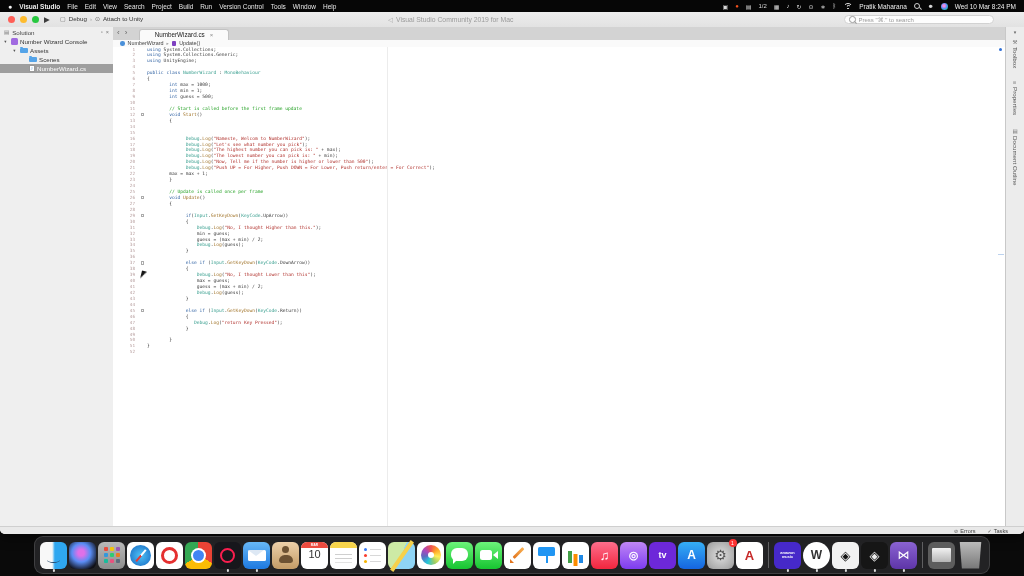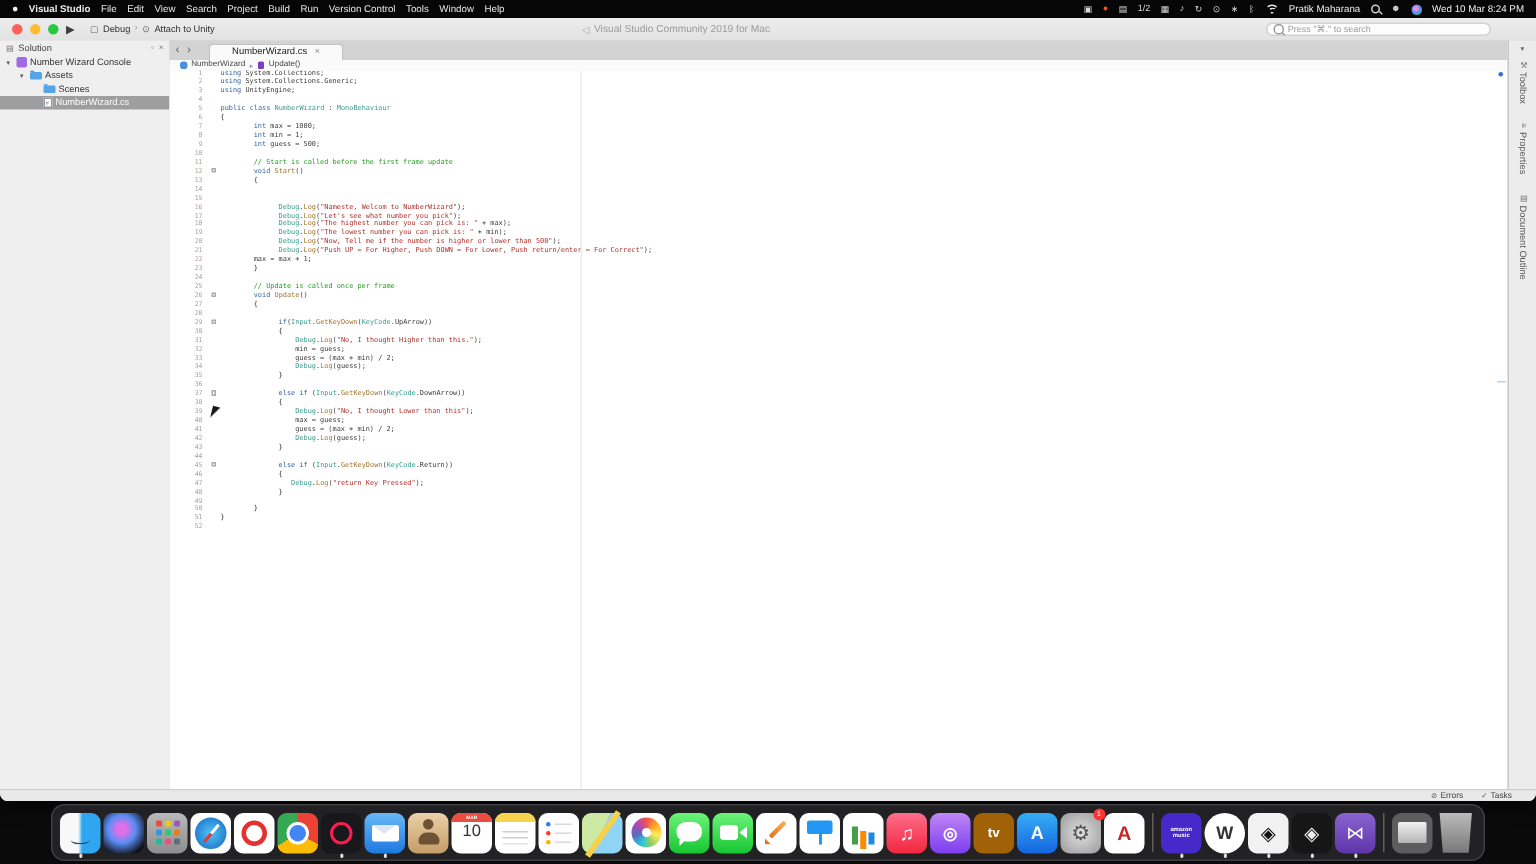--- a/index.html
+++ b/index.html
@@ -163,21 +163,21 @@
       clip-path:polygon(0 100%,0 0,100% 100%)}
   .icon-keynote{background:#fff}
   .icon-keynote::before{content:"";position:absolute;left:5px;top:5.5px;right:5px;height:9px;background:#2196f3;border-radius:1.5px}
   .icon-keynote::after{content:"";position:absolute;left:12.5px;top:14.5px;width:2px;height:7px;background:#2196f3}
   .icon-numbers{background:#fff}
   .icon-numbers::before{content:"";position:absolute;left:5.5px;bottom:6px;width:4px;height:12px;background:#43a047;
       box-shadow:5.5px 3px 0 #fb8c00}
   .icon-numbers::after{content:"";position:absolute;left:16.5px;bottom:6px;width:4px;height:8px;background:#1e88e5}
   .icon-music{background:linear-gradient(#fd6e8c,#f2263e)}.icon-music .g{color:#fff;font-size:13px}
   .icon-podcasts{background:linear-gradient(#c087f5,#7d3cf0)}.icon-podcasts .g{color:#fff;font-size:11px}
-  .icon-apple-tv{background:#a16207}.icon-apple-tv .g{color:#fff;font-size:9px}
+  .icon-apple-tv{background:#6d28d9}.icon-apple-tv .g{color:#fff;font-size:9px}
   .icon-app-store{background:linear-gradient(#35aef5,#1565e0)}.icon-app-store .g{color:#fff;font-size:12px}
   .icon-system-preferences{background:radial-gradient(#e0e0e0,#9a9a9a)}.icon-system-preferences .g{color:#555;font-size:14px;font-weight:normal}
   .icon-autocad{background:#fff}.icon-autocad .g{color:#c62828;font-size:13px}
   .icon-amazon-music{background:#4629c9}
   .icon-w-app{background:#fff;border-radius:50%}.icon-w-app .g{color:#333;font-size:12px}
   .icon-unity{background:#f2f2f2}.icon-unity .g{color:#111;font-size:13px;font-weight:normal}
   .icon-unity-hub{background:#161616}.icon-unity-hub .g{color:#eee;font-size:13px;font-weight:normal}
   .icon-visual-studio{background:linear-gradient(#8a63d2,#5e35a8)}.icon-visual-studio .g{color:#fff;font-size:12px;font-weight:normal}
   .icon-downloads{background:#5d5d5d}
   .icon-downloads::before{content:"";position:absolute;left:4px;top:6px;right:4px;bottom:7px;

